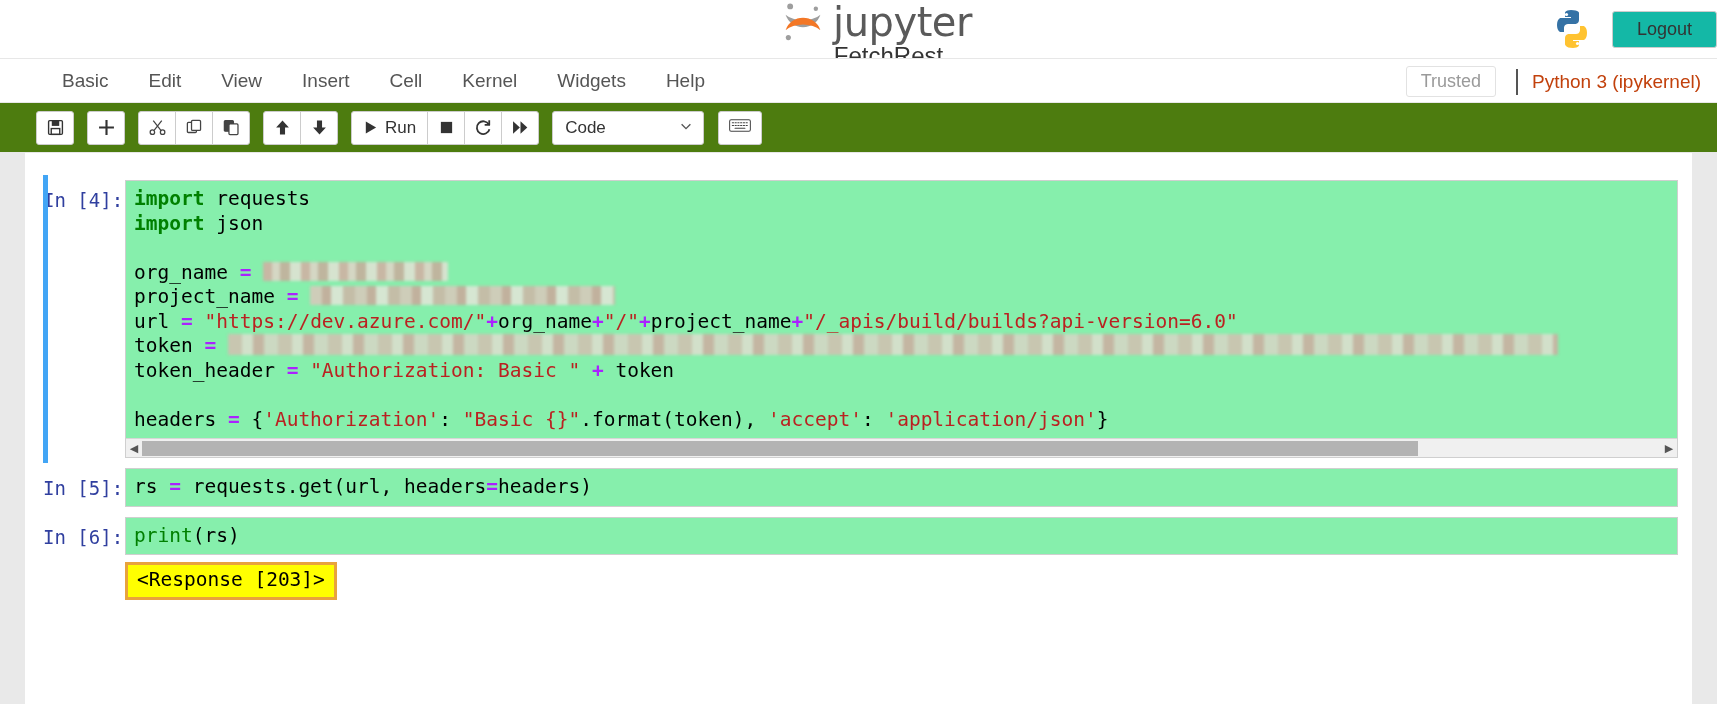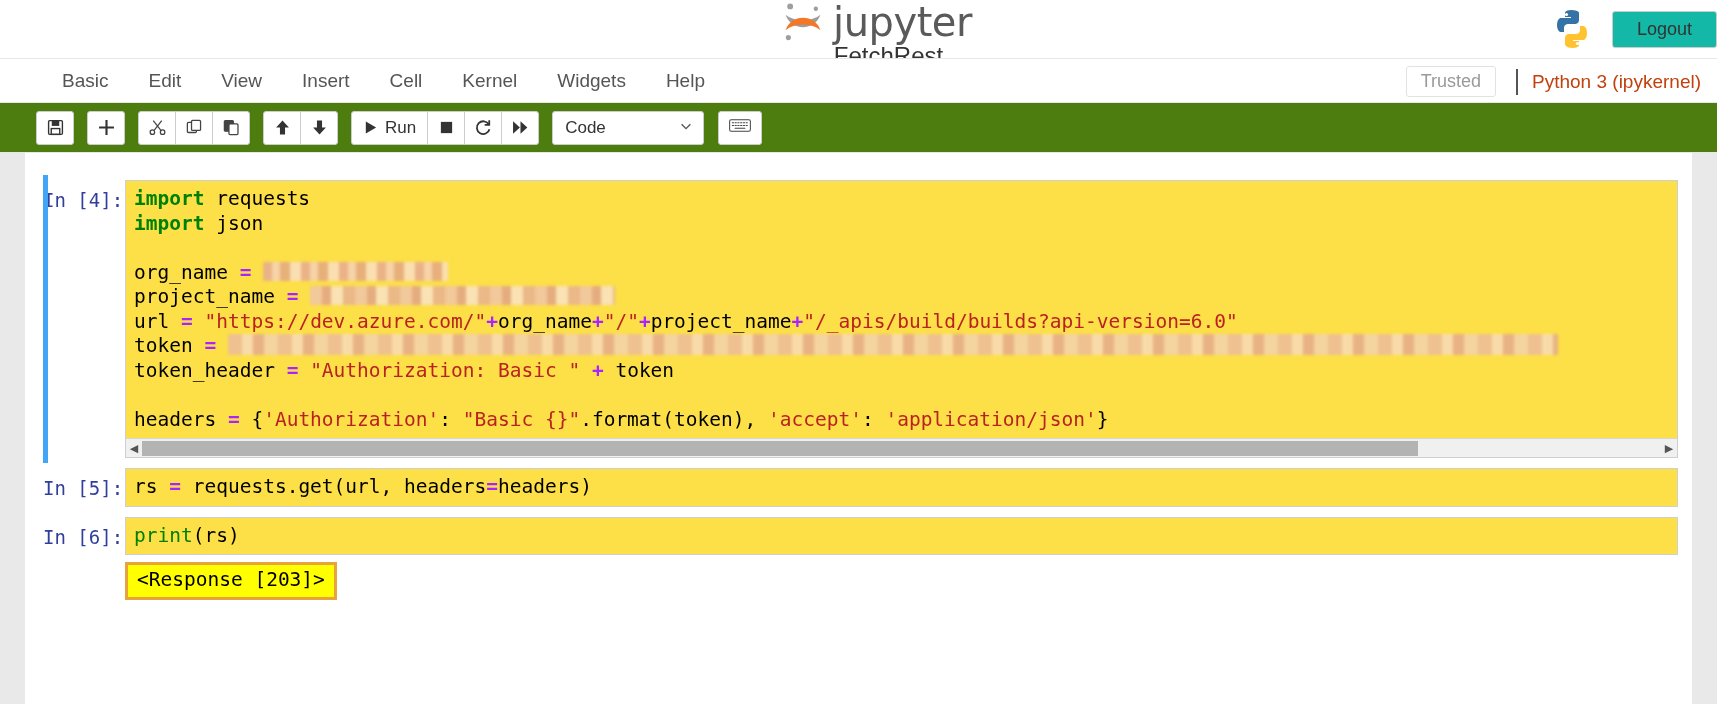--- a/index.html
+++ b/index.html
@@ -118,21 +118,21 @@
     content:""; position:absolute; left:18px; top:0; bottom:0;
     width:5px; background:#42a5f5;
   }
   .prompt {
     width:82px; min-width:82px; text-align:right;
     font-family:"DejaVu Sans Mono", monospace;
     font-size:19px; color:#303f9f; padding-top:9px; padding-right:12px;
     white-space:nowrap;
   }
   .input-area {
-    flex:1; background:#fde047; border:1px solid #cfcfcf;
+    flex:1; background:#86efac; border:1px solid #cfcfcf;
     padding:6px 0 0 0; min-width:0;
   }
   .code {
     font-family:"DejaVu Sans Mono", monospace;
     font-size:19.5px; line-height:24.5px; color:#000;
     white-space:pre; padding:0 8px 6px 8px; overflow:hidden;
   }
   .kw { color:#008000; font-weight:bold; }
   .str { color:#ba2121; }
   .op { color:#aa22ff; font-weight:bold; }

